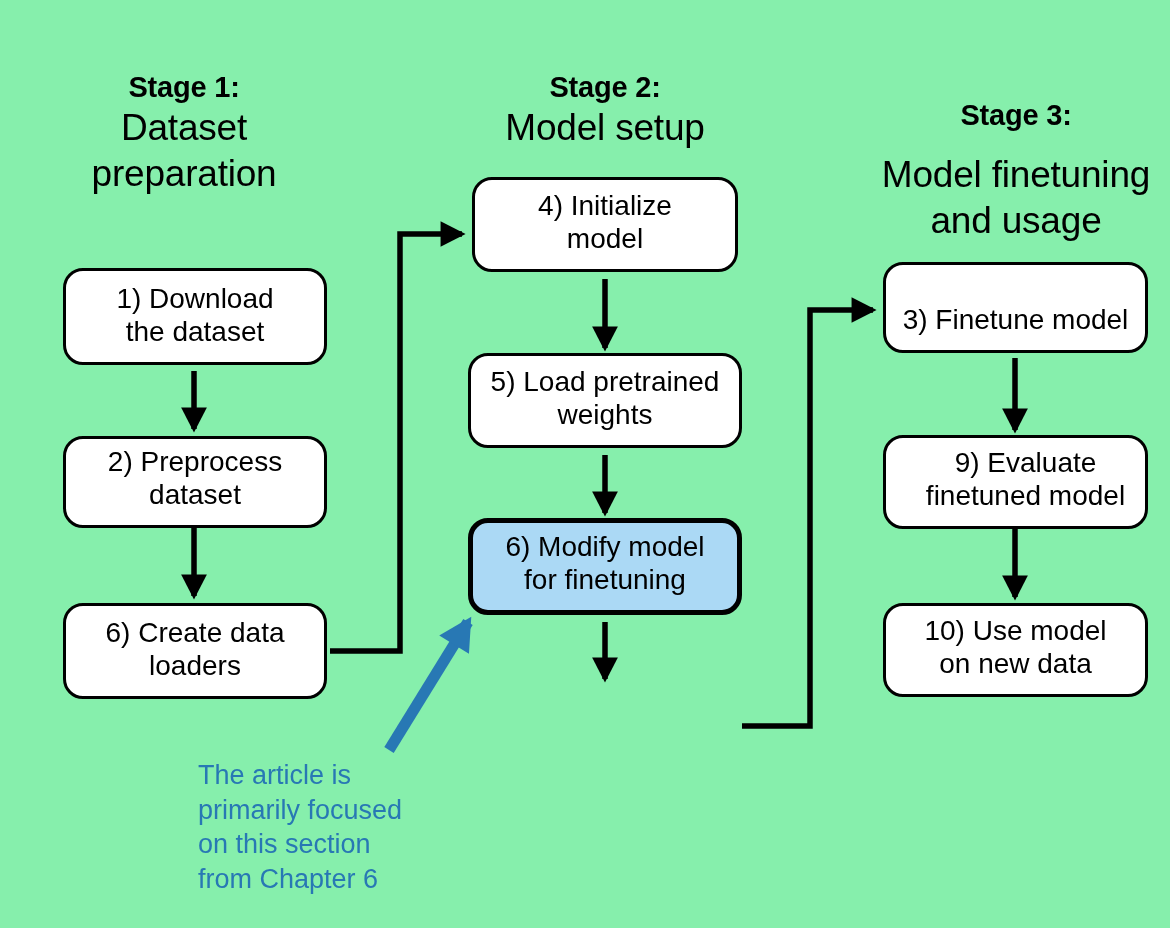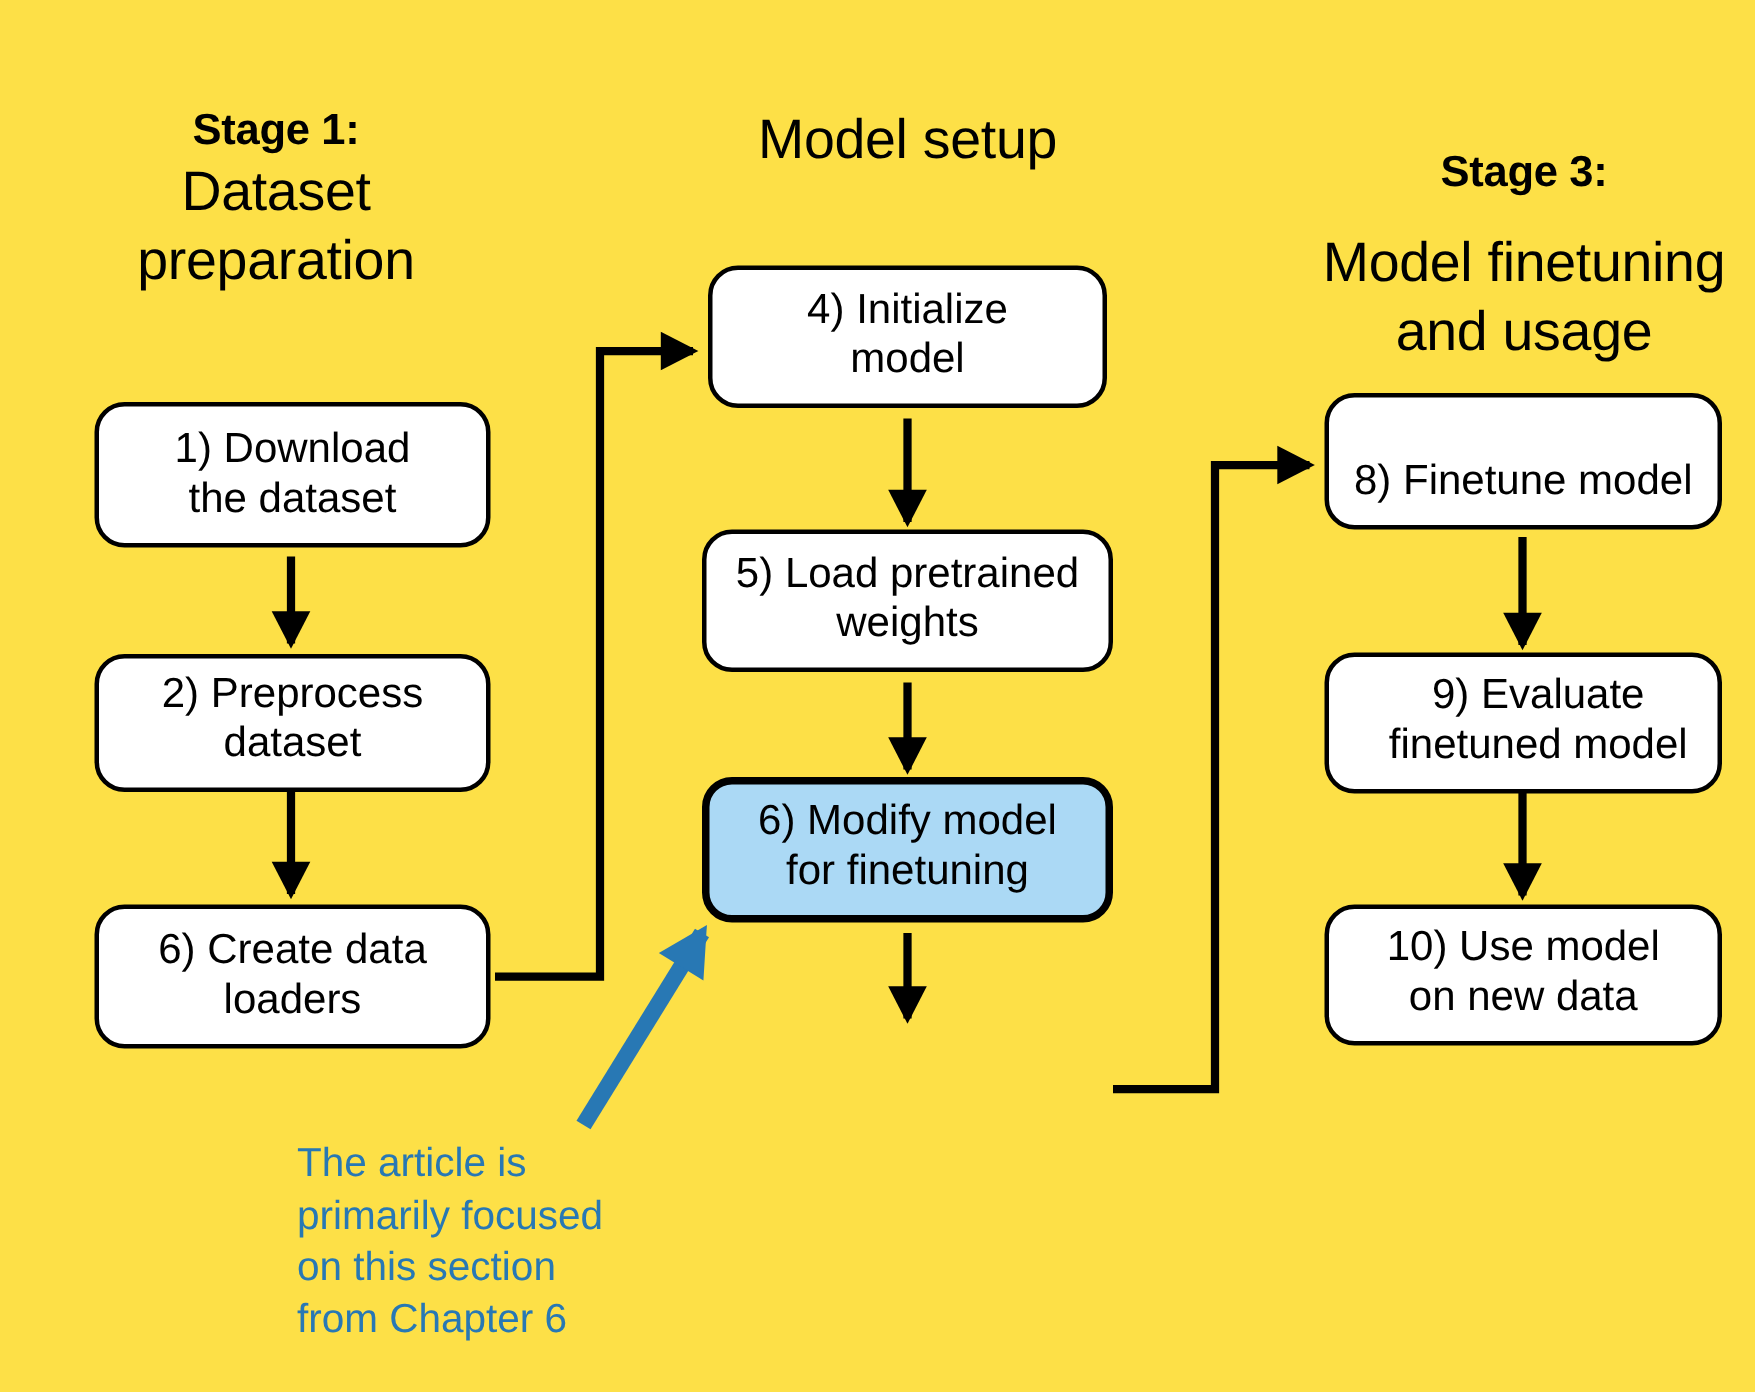--- a/index.html
+++ b/index.html
@@ -8,21 +8,21 @@
     background: #ffffff;
   }
   body {
     font-family: "Liberation Sans", sans-serif;
     -webkit-font-smoothing: antialiased;
   }
   #canvas {
     position: relative;
     width: 1170px;
     height: 928px;
-    background: #fde047;
+    background: #86efac;
     overflow: hidden;
   }
 
   
   .stage-head {
     position: absolute;
     text-align: center;
     color: #000000;
     line-height: 1.22;
   }
@@ -85,20 +85,21 @@
 <body>
 
 <div id="canvas">
 
   <div class="stage-head" style="left:24px; top:70px; width:320px;">
     <span class="stage-title">Stage 1:</span>
     <span class="stage-sub">Dataset preparation</span>
   </div>
 
   <div class="stage-head" style="left:450px; top:70px; width:310px;">
+    <span class="stage-title">Stage 2:</span>
     <span class="stage-sub">Model setup</span>
   </div>
 
   <div class="stage-head" style="left:862px; top:78px; width:308px; white-space:pre-line;">
     <span class="stage-title">Stage 3:</span>
     <span class="stage-sub">Model finetuning
 and usage</span>
   </div>
 
   <svg id="wires" viewBox="0 0 1170 928" xmlns="http://www.w3.org/2000/svg">
@@ -160,21 +161,21 @@
 weights</span>
   </div>
 
   <div class="node highlight" style="left:468px; top:518px; width:274px; height:97px;">
     <span class="node-label" style="white-space:pre-line;">6) Modify model
 for finetuning</span>
   </div>
 
 
   <div class="node" style="left:883px; top:262px; width:265px; height:91px;">
-    <span class="node-label" style="white-space:pre-line;">8) Finetune model</span>
+    <span class="node-label" style="white-space:pre-line;">3) Finetune model</span>
   </div>
 
   <div class="node" style="left:883px; top:435px; width:265px; height:94px;">
     <span class="node-label" style="white-space:pre-line;margin-left:20px;">9) Evaluate
 finetuned model</span>
   </div>
 
   <div class="node" style="left:883px; top:603px; width:265px; height:94px;">
     <span class="node-label" style="white-space:pre-line;">10) Use model
 on new data</span>

